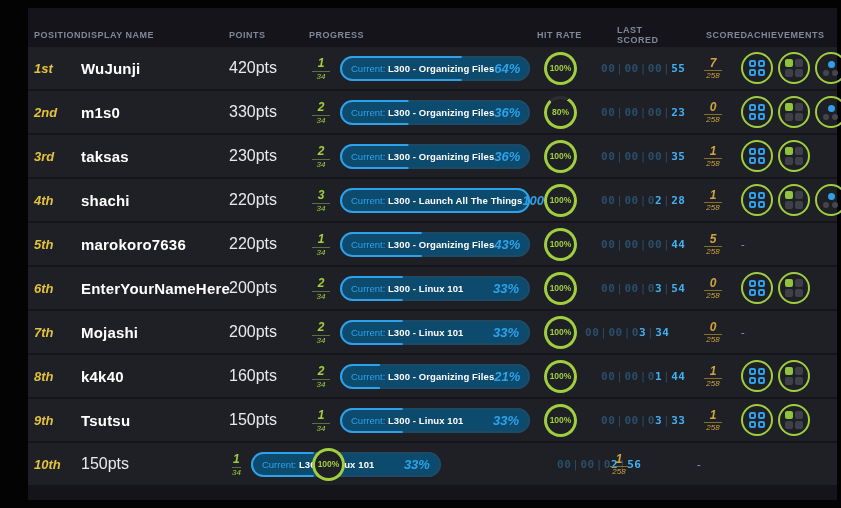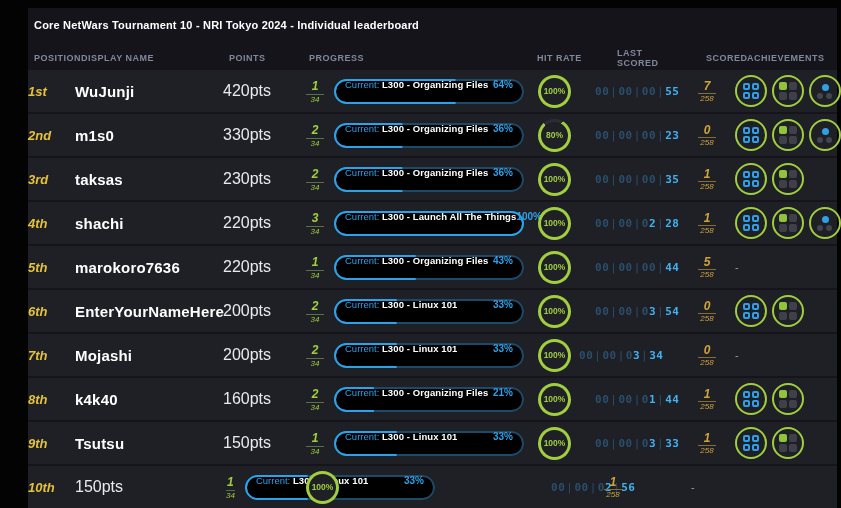--- a/index.html
+++ b/index.html
@@ -21,49 +21,49 @@
     display:grid;
     grid-template-columns:47px 148px 80px 232px 44px 94px 44px 1fr;
     align-items:center;
   }
   .header-row {
     margin-top:17px; padding-left:6px; height:18px;
     color:#80889a; font-size:9px; font-weight:bold; letter-spacing:0.5px;
   }
   .rows { margin-top:4px; }
   .row {
-    height:42px; background:#1f1f26; margin-bottom:2px; 
+    height:42px; background:#1f1f26; margin-bottom:2px; padding-left:6px;
     box-sizing:border-box;
   }
   .pos {
     color:#e3c23c; font-size:13px; font-weight:bold; font-style:italic;
   }
   .name { color:#ffffff; font-size:15px; font-weight:bold; letter-spacing:0.2px; }
   .pts  { color:#eaeaee; font-size:16px; font-weight:normal; }
 
   .prog-cell { display:flex; align-items:center; }
   .frac { display:inline-block; width:24px; text-align:center; line-height:1.05; margin-right:7px; }
   .frac .num { display:inline-block; font-size:12px; font-weight:bold; font-style:italic; padding:0 4px 1px 4px; }
   .frac .den { display:block; font-size:8px; font-style:italic; border-top:1px solid; margin:0 3px; padding-top:1px; }
   .frac.green { color:#a0ce3e; }
   .frac.green .den { border-color:#5c6e46; }
   .frac.gold { color:#cfa43c; }
   .frac.gold .den { border-color:#83702f; }
 
   .capsule {
     position:relative; width:190px; height:25px; flex:0 0 auto;
-    display:flex; align-items:flex-start; padding:0 11px; box-sizing:border-box;
-    background:#000000; border-radius:13px;
+    display:flex; align-items:center; padding:0 11px; box-sizing:border-box;
+    background:#0c4a6e; border-radius:13px;
   }
   .cap-ring { position:absolute; inset:0; border-radius:13px; border:2px solid #1d4a66; box-sizing:border-box; pointer-events:none; }
   .cap-ring.bright { border-color:#2da2ea; }
   .cap-text { position:relative; font-size:9.5px; color:#ffffff; white-space:nowrap; }
   .cap-text .cur { color:#2da2ea; font-weight:normal; }
   .cap-text b { font-weight:bold; letter-spacing:0.1px; }
-  .cap-pct { position:relative; margin-left:auto; color:#2da2ea; font-size:10px; font-weight:bold; }
+  .cap-pct { position:relative; margin-left:auto; color:#2da2ea; font-size:13px; font-weight:bold;font-style:italic; }
 
   .ring {
     position:relative; width:33px; height:33px; border-radius:50%; margin-left:3px;
   }
   .ring-in {
     position:absolute; inset:3px; background:#1f1f26; border-radius:50%;
     display:flex; align-items:center; justify-content:center;
     color:#a0ce3e; font-size:8.5px; font-weight:bold;
   }
 
@@ -89,21 +89,20 @@
   .dots { position:relative; width:17px; height:15px; }
   .dot-t { position:absolute; left:5px; top:0; width:7px; height:7px; border-radius:50%; background:#2f9fe8; }
   .dot-l { position:absolute; left:0; bottom:0; width:6px; height:6px; border-radius:50%; background:#44454f; }
   .dot-r { position:absolute; right:2px; bottom:0; width:6px; height:6px; border-radius:50%; background:#44454f; }
   .no-ach { color:#9aa0aa; font-size:11px; }
 </style>
 </head>
 <body>
 
 <div class="panel">
-  <div class="title">Core NetWars Tournament 10 - NRI Tokyo 2024 - Individual leaderboard</div>
 
   <div class="grid header-row">
     <div>POSITION</div>
     <div>DISPLAY NAME</div>
     <div>POINTS</div>
     <div>PROGRESS</div>
     <div style="margin-left:-4px;">HIT RATE</div>
     <div style="margin-left:32px;">LAST SCORED</div>
     <div style="margin-left:27px;">SCORED</div>
     <div style="margin-left:24px;">ACHIEVEMENTS</div>

